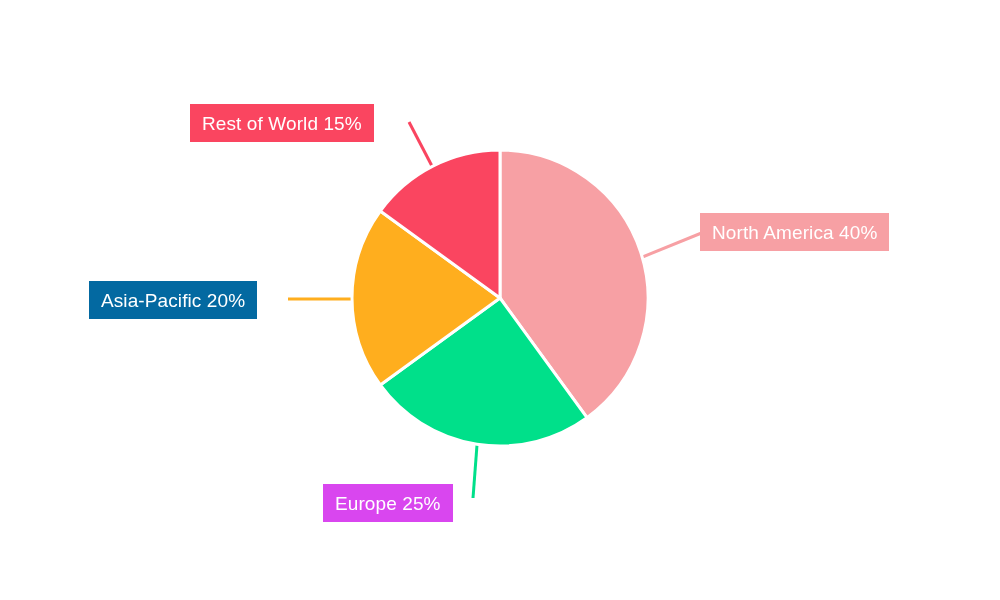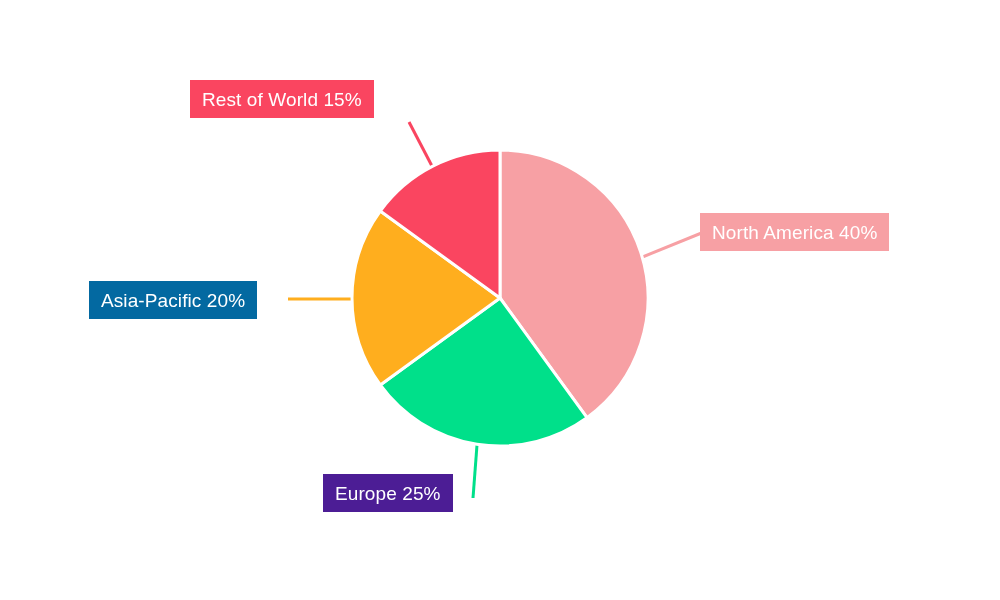--- a/index.html
+++ b/index.html
@@ -73,25 +73,25 @@
 
     <path class="slice-path" d="M 500 298 L 380.27 384.99 A 148 148 0 0 1 380.27 211.01 Z" fill="#ffae1e" stroke="#ffffff"></path>
 
     <path class="slice-path" d="M 500 298 L 380.27 211.01 A 148 148 0 0 1 500.00 150.00 Z" fill="#fa4560" stroke="#ffffff"></path>
   </svg>
 
   <div class="label-box" style="left:700px; top:213px; background:#f7a0a4;justify-content:flex-end;">
     <span class="label-text" style="color: rgb(255, 255, 255);">North America 40%</span>
   </div>
 
-  <div class="label-box" style="left:323px; top:474px; background:#4c1d95;">
+  <div class="label-box" style="left:323px; top:484px; background:#d946ef;">
     <span class="label-text" style="color: rgb(255, 255, 255);">Europe 25%</span>
   </div>
 
   <div class="label-box" style="left:89px; top:281px; background:#0369a1;">
     <span class="label-text" style="color: rgb(255, 255, 255);">Asia-Pacific 20%</span>
   </div>
 
-  <div class="label-box" style="left:190px; top:80px; background:#fa4560;">
+  <div class="label-box" style="left:190px; top:104px; background:#fa4560;">
     <span class="label-text" style="color: rgb(255, 255, 255);">Rest of World 15%</span>
   </div>
 
 </div>
 
 </body></html>

